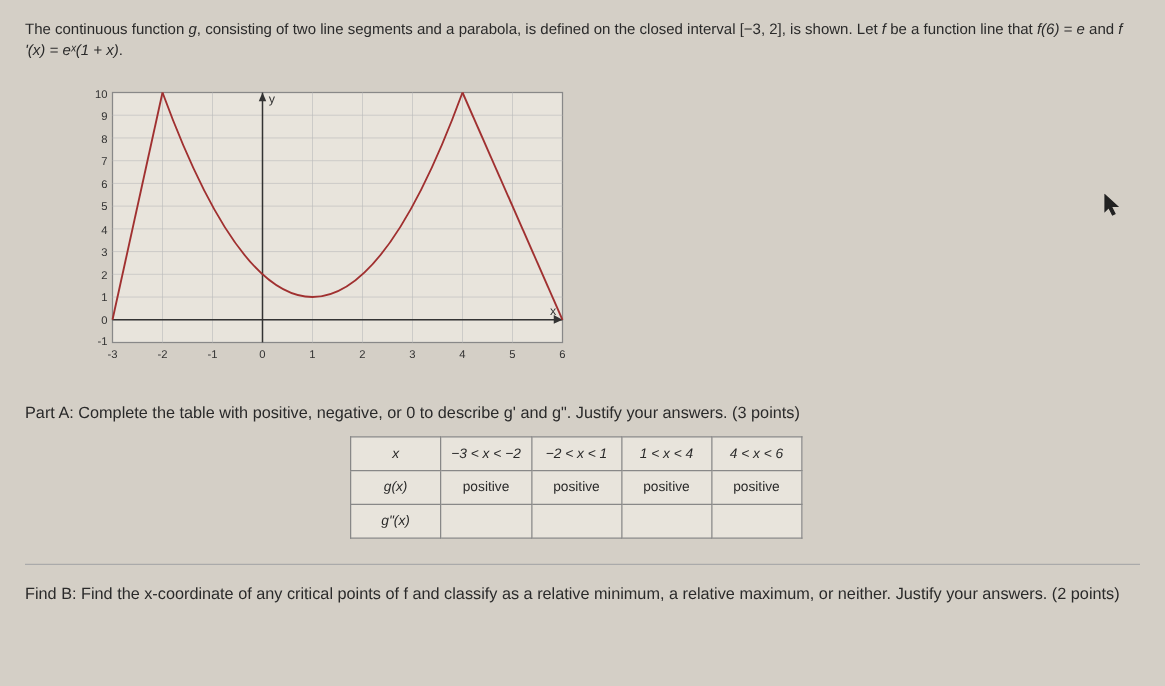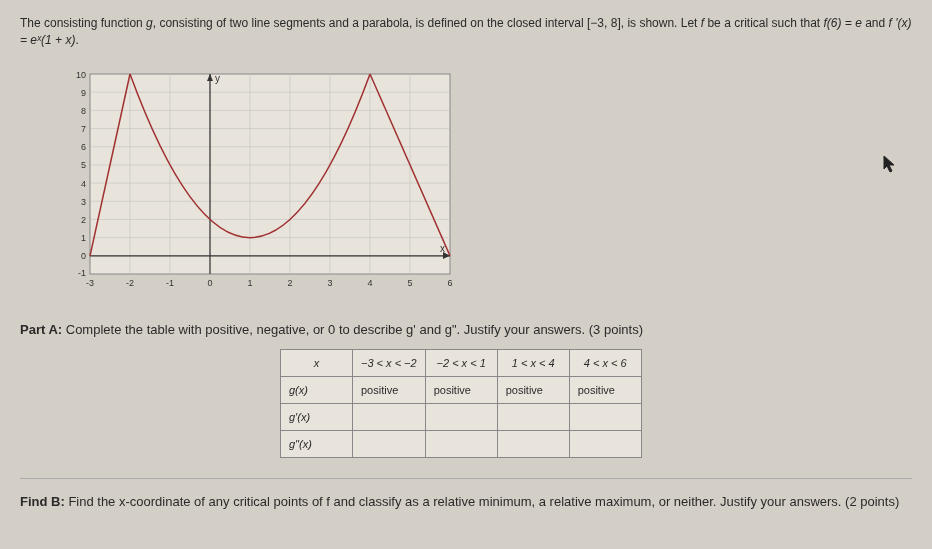--- a/index.html
+++ b/index.html
@@ -20,36 +20,36 @@
     line-height: 1.4;
   }
   .graph-container {
     margin-left: 40px;
     margin-bottom: 25px;
   }
   .part-a {
     margin-bottom: 20px;
   }
   .part-label {
-    font-weight: bold;
+    font-weight: normal;
     margin-top: 37px;
   }
   .table-container {
     margin-left: 260px;
     margin-top: 12px;
   }
   table {
     border-collapse: collapse;
     background: #e8e4dc;
   }
   td {
     border: 1px solid #888;
     padding: 4px 8px;
     font-size: 11px;
-    text-align: left;
+    text-align: center;
     min-width: 55px;
     height: 18px;
   }
   td.header-cell {
     font-style: italic;
     text-align: center;
   }
   td.row-label {
     font-style: italic;
     font-weight: normal;
@@ -64,21 +64,21 @@
     border: none;
     border-top: 1px solid #aaa;
     margin: 15px 0;
   }
   .italic { font-style: italic; }
 </style>
 </head>
 <body>
 
 <div class="problem-statement">
-  <span>The consisting function </span><span class="italic">g</span><span>, consisting of two line segments and a parabola, is defined on the closed interval [−3, 8], is shown. Let </span><span class="italic">f</span><span> be a critical such that </span><span class="italic">f(6) = e</span><span> and </span><span class="italic">f '(x) = eˣ(1 + x)</span><span>.</span>
+  <span>The continuous function </span><span class="italic">g</span><span>, consisting of two line segments and a parabola, is defined on the closed interval [−3, 2], is shown. Let </span><span class="italic">f</span><span> be a function line that </span><span class="italic">f(6) = e</span><span> and </span><span class="italic">f '(x) = eˣ(1 + x)</span><span>.</span>
 </div>
 
 <div class="graph-container">
 <svg width="400" height="230" viewBox="0 0 400 230">
 
   <rect x="30" y="10" width="360" height="200" fill="#e8e4dc" stroke="#888" stroke-width="1"></rect>
 
   <g stroke="#bbb" stroke-width="0.5">
     <line x1="70" y1="10" x2="70" y2="210"></line>
     <line x1="110" y1="10" x2="110" y2="210"></line>
@@ -160,27 +160,20 @@
         <td class="header-cell">4 &lt; x &lt; 6</td>
       </tr>
       <tr>
         <td class="row-label">g(x)</td>
         <td>positive</td>
         <td>positive</td>
         <td>positive</td>
         <td>positive</td>
       </tr>
       <tr>
-        <td class="row-label">g'(x)</td>
-        <td></td>
-        <td></td>
-        <td></td>
-        <td></td>
-      </tr>
-      <tr>
         <td class="row-label">g"(x)</td>
         <td></td>
         <td></td>
         <td></td>
         <td></td>
       </tr>
     </tbody>
       </table>
   </div>
 </div>

